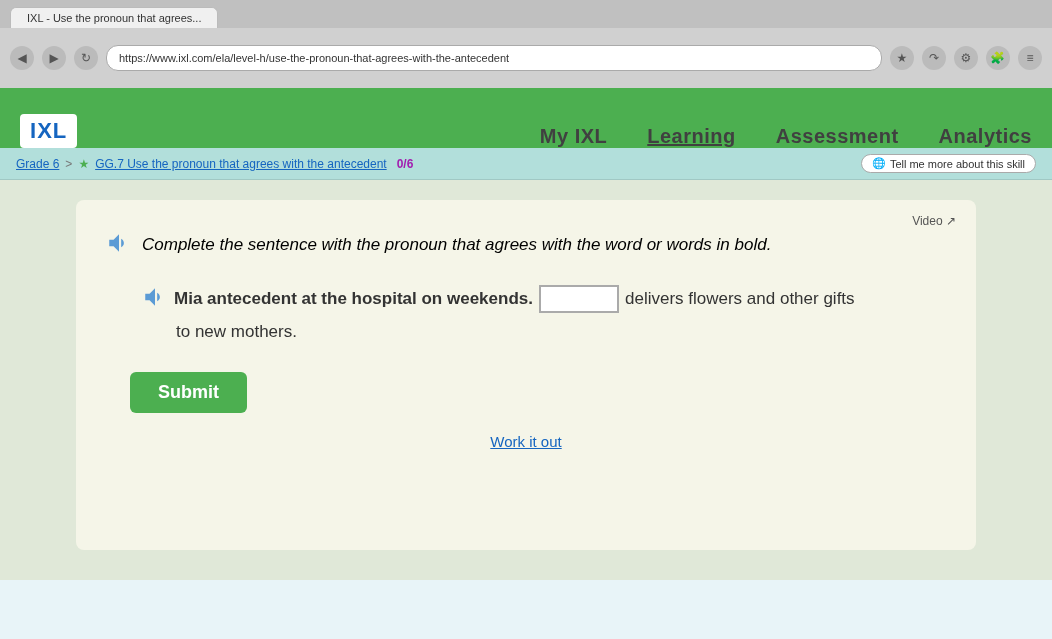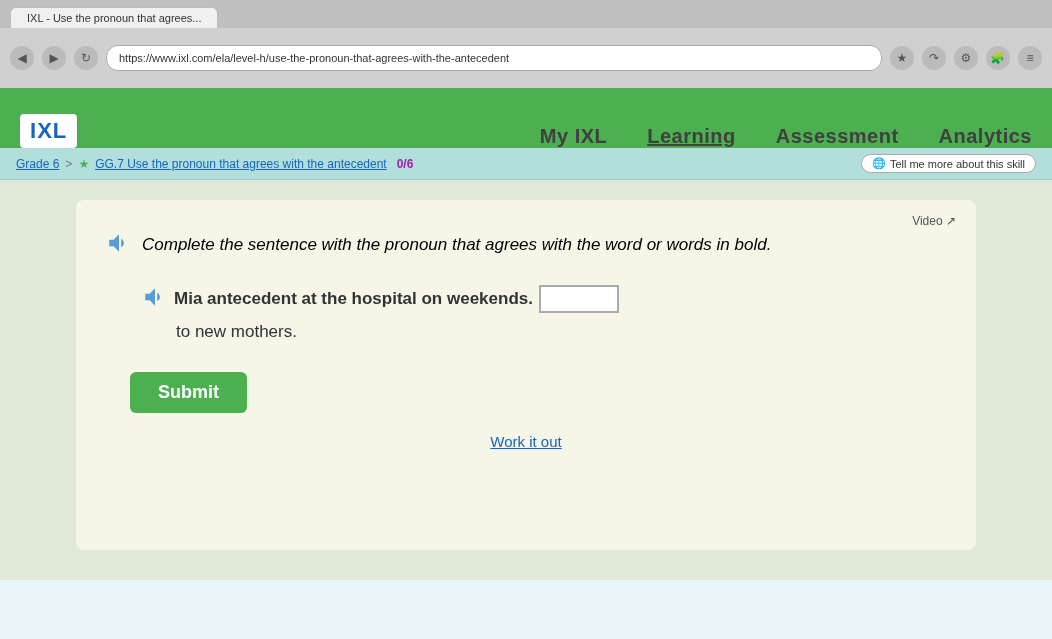--- a/index.html
+++ b/index.html
@@ -317,20 +317,21 @@
 
     
     <div class="sentence-row">
       <span>
         <svg class="speaker-svg" viewBox="0 0 24 24" fill="#5b9bd5">
           <path d="M3 9v6h4l5 5V4L7 9H3zm13.5 3c0-1.77-1.02-3.29-2.5-4.03v8.05c1.48-.73 2.5-2.25 2.5-4.02z"></path>
         </svg>
       </span>
       <span class="sentence-text bold-word">Mia antecedent at the hospital on weekends.</span>
       <input class="answer-input" type="text" placeholder="" style="">
+      <span class="sentence-continuation">delivers flowers and other gifts</span>
     </div>
 
     <div class="sentence-line2">to new mothers.</div>
 
     
     <button class="submit-btn">
       <span>Submit</span>
     </button>
 
     

